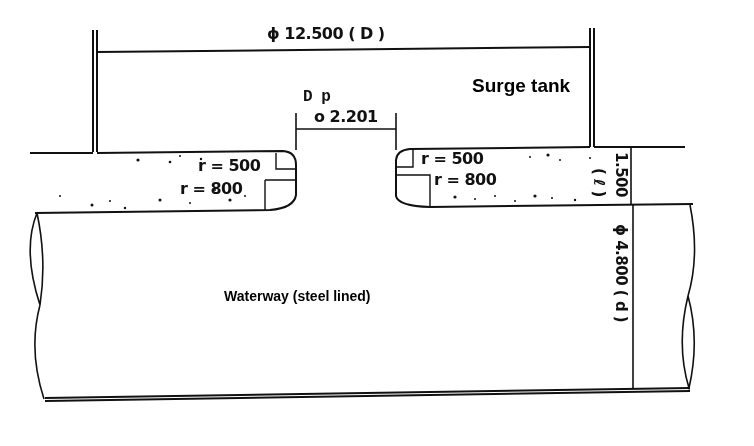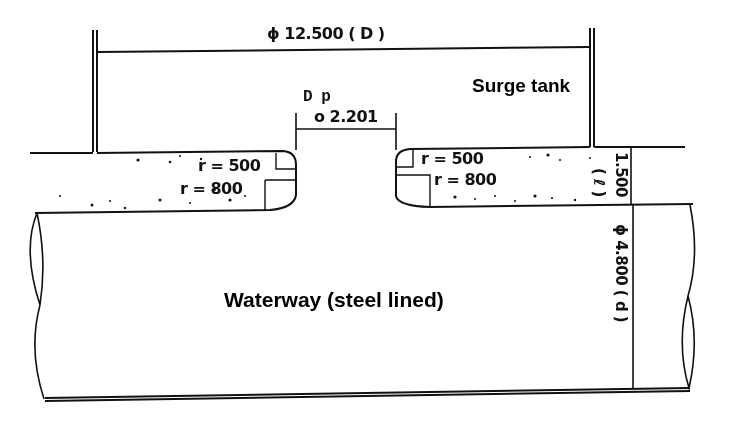--- a/index.html
+++ b/index.html
@@ -96,14 +96,14 @@
 
   <span class="lbl dim" style="left:198px; top:158px;">r = 500</span>
   <span class="lbl dim" style="left:180px; top:181px;">r = 800</span>
   <span class="lbl dim" style="left:421px; top:151px;">r = 500</span>
   <span class="lbl dim" style="left:434px; top:172px;">r = 800</span>
 
   <span class="lbl dim rot" style="left:606px; top:168px; font-size:15px;">( ℓ )</span>
   <span class="lbl dim rot" style="left:628px; top:152px; font-size:15px;">1.500</span>
   <span class="lbl dim rot" style="left:628px; top:224px; font-size:15px;">ϕ 4.800 ( d )</span>
 
-  <span class="lbl big" style="left:224px; top:289px; font-size:21px;">Waterway (steel lined)</span>
+  <span class="lbl big" style="left:224px; top:289px; font-size:14px;">Waterway (steel lined)</span>
 </div>
 
 </body></html>

